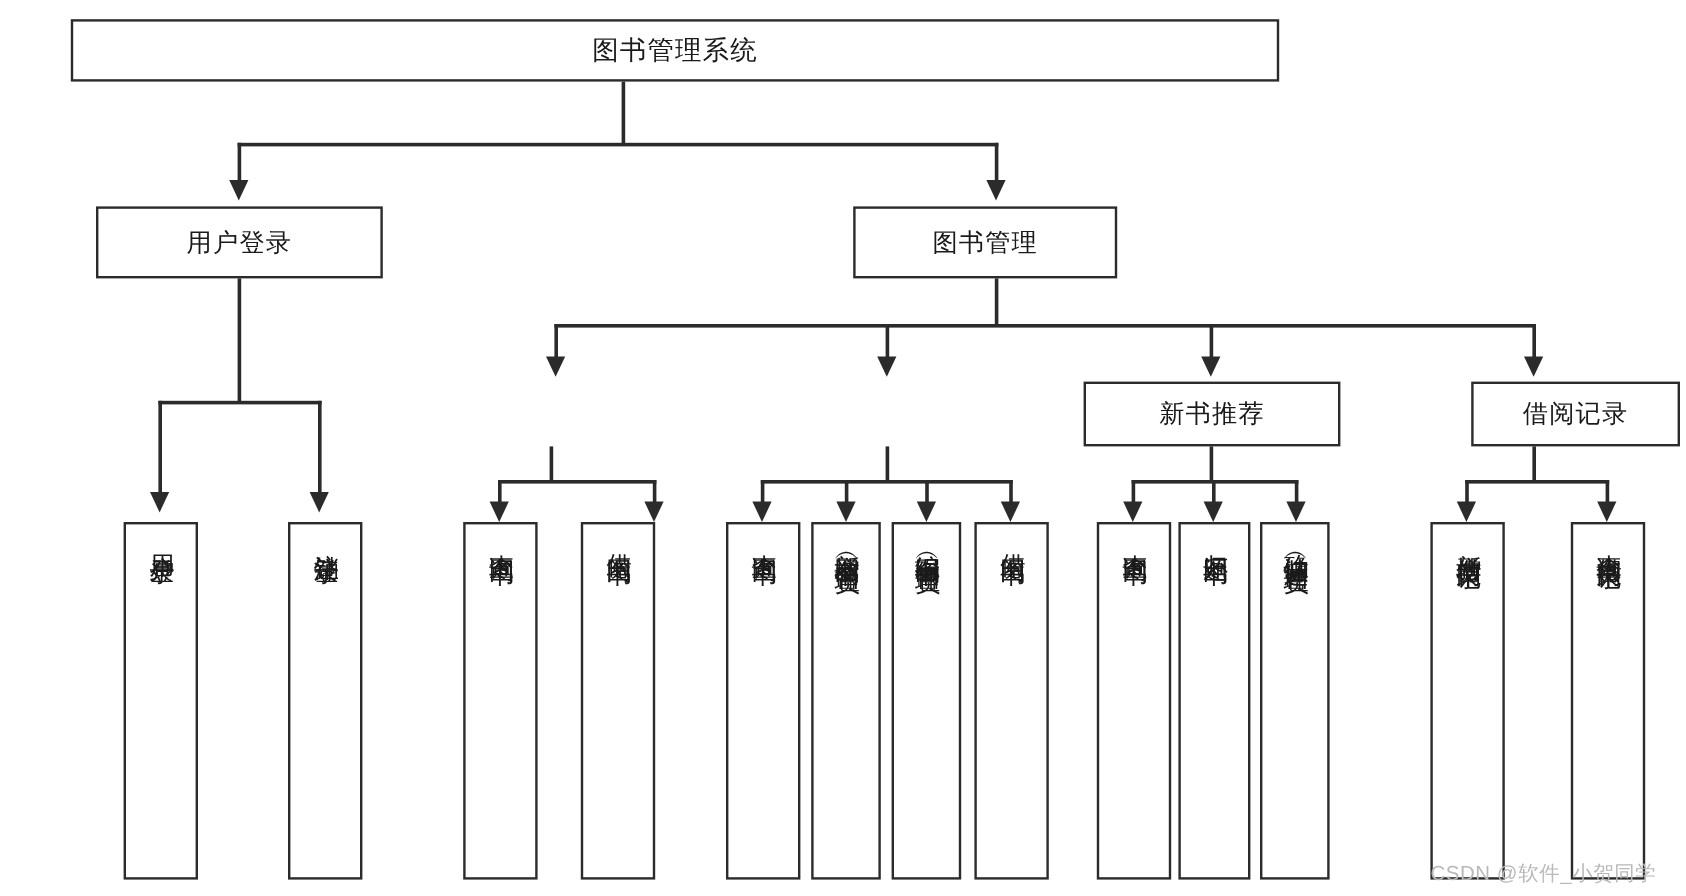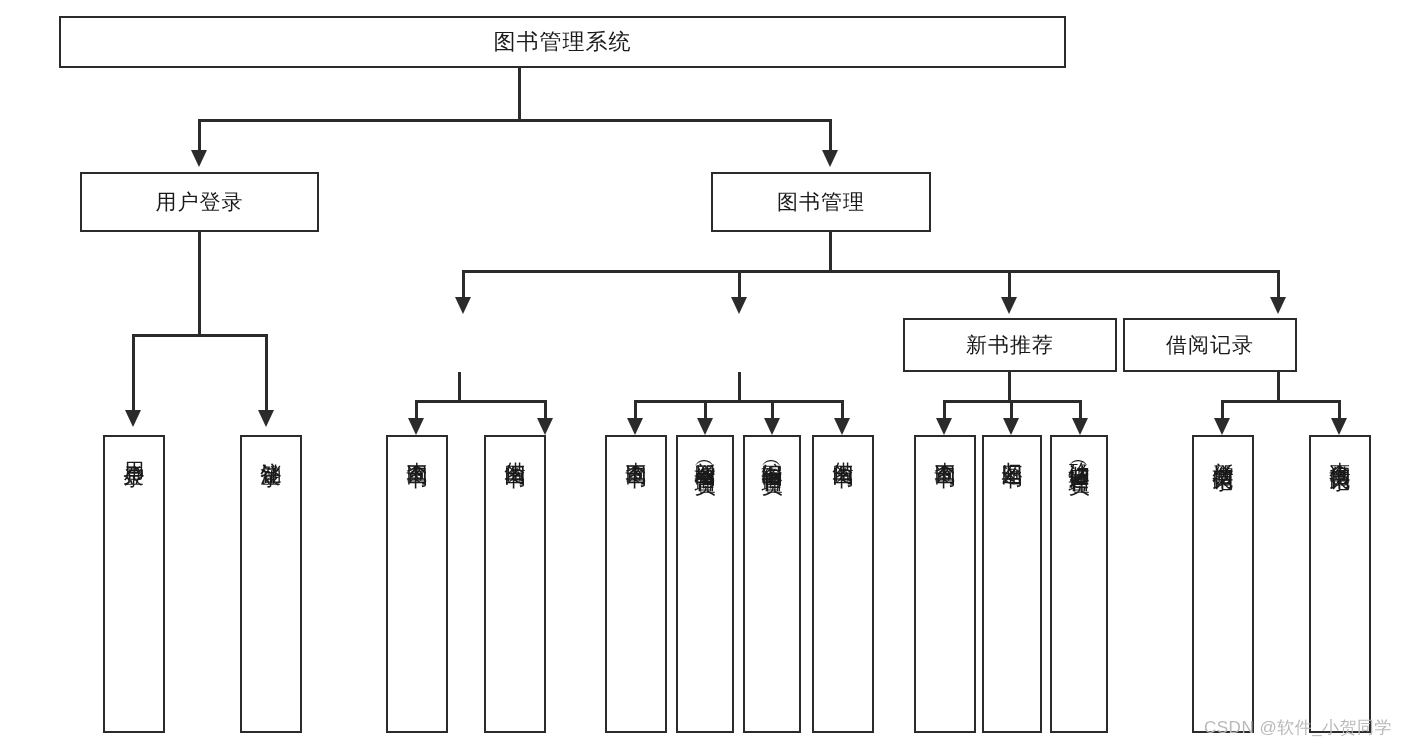--- a/index.html
+++ b/index.html
@@ -55,21 +55,20 @@
     border-top:17px solid #2b2b2b;
   }
 
   
   #watermark{
     position:absolute;
     font-size:17px;
     color:#b9b9b9;
     white-space:nowrap;
     letter-spacing:0.5px;
-    padding-left:12px;
   }
 </style>
 </head>
 <body>
 
 <div id="canvas">
 
   <div class="node h root" style="left:16px;top:16px;width:1007px;height:52px;">
     <span>图书管理系统</span>
   </div>
@@ -105,21 +104,21 @@
   <div class="ln v" style="left:738px;top:270px;width:3px;height:29px;"></div>
   <div class="arrow" style="left:731px;top:297px;"></div>
   <div class="ln v" style="left:1008px;top:270px;width:3px;height:29px;"></div>
   <div class="arrow" style="left:1001px;top:297px;"></div>
   <div class="ln v" style="left:1277px;top:270px;width:3px;height:29px;"></div>
   <div class="arrow" style="left:1270px;top:297px;"></div>
 
   <div class="node h" style="left:903px;top:318px;width:214px;height:54px;">
     <span>新书推荐</span>
   </div>
-  <div class="node h" style="left:1123px;top:318px;width:174px;height:54px;">
+  <div class="node h" style="left:1226px;top:318px;width:174px;height:54px;">
     <span>借阅记录</span>
   </div>
 
   <div class="ln v" style="left:458px;top:372px;width:3px;height:30px;"></div>
   <div class="ln h" style="left:415px;top:400px;width:132px;height:3px;"></div>
   <div class="ln v" style="left:415px;top:400px;width:3px;height:20px;"></div>
   <div class="arrow" style="left:408px;top:418px;"></div>
   <div class="ln v" style="left:544px;top:400px;width:3px;height:20px;"></div>
   <div class="arrow" style="left:537px;top:418px;"></div>
 

